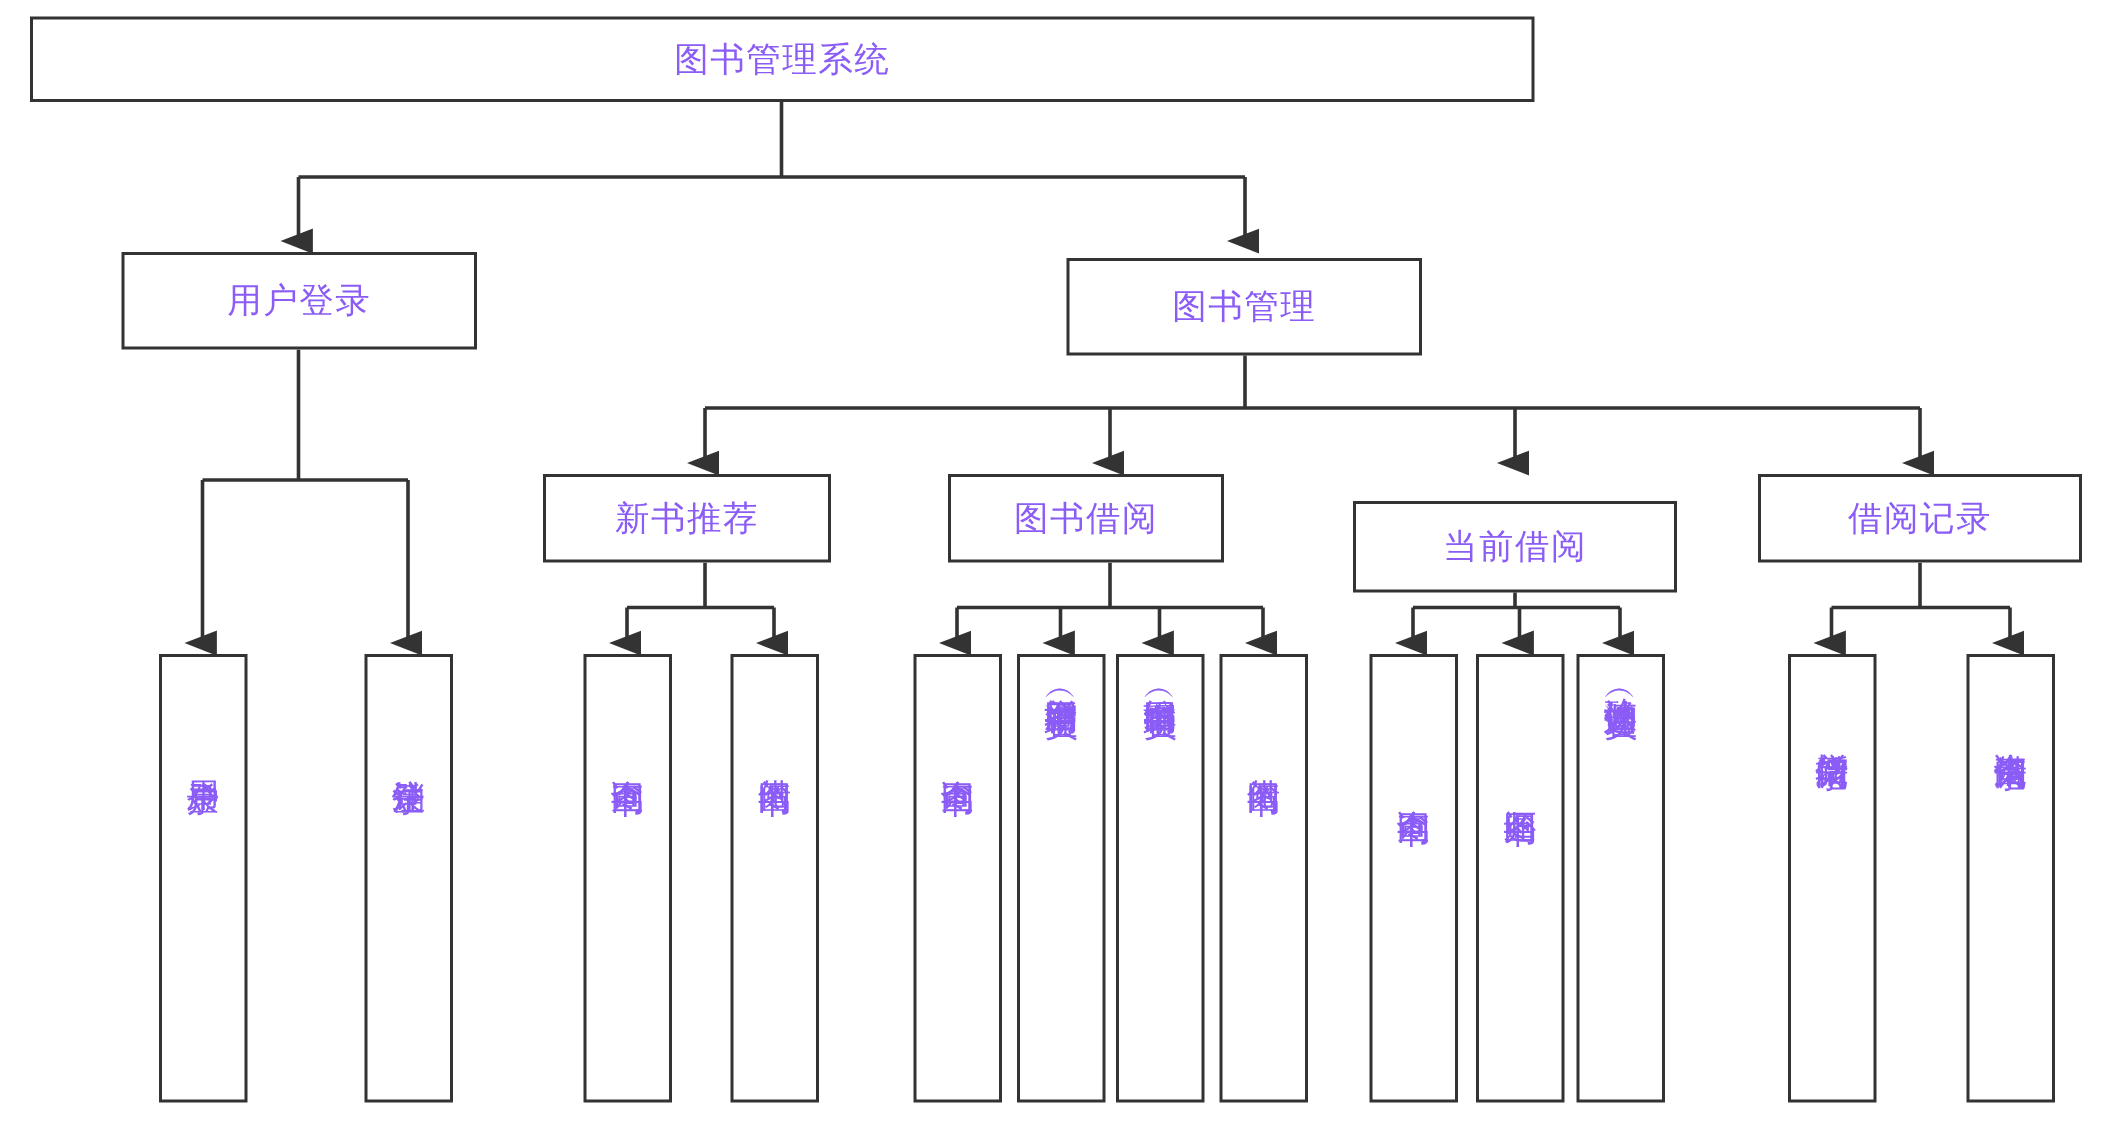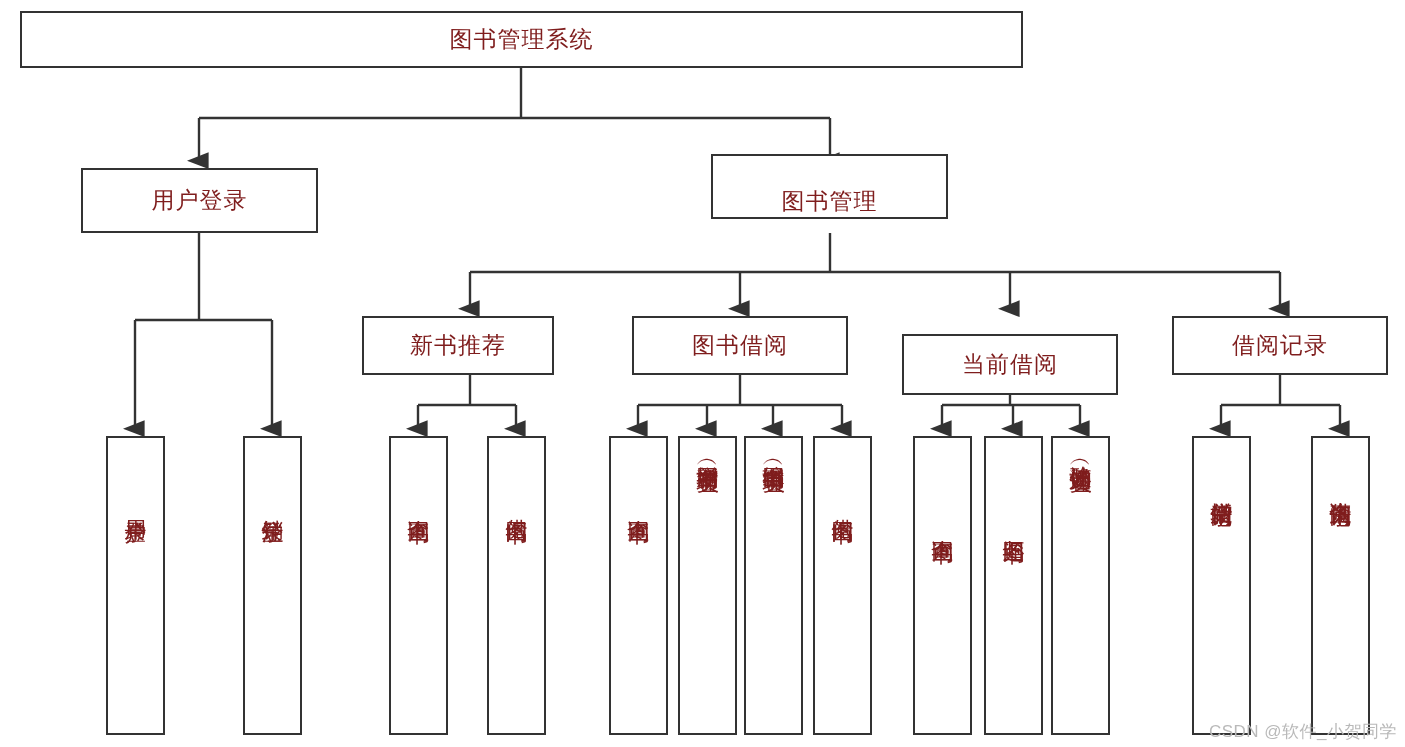--- a/index.html
+++ b/index.html
@@ -26,21 +26,21 @@
     pointer-events: none;
   }
   .node {
     position: absolute;
     box-sizing: border-box;
     border: 2px solid #333333;
     background: #ffffff;
     display: flex;
     align-items: center;
     justify-content: center;
-    color: #7f1d1d;
+    color: #8b5cf6;
   }
   .node.h {
     font-size: 23px;
     letter-spacing: 1px;
   }
   .node.v {
     font-size: 22px;
     letter-spacing: 1px;
     padding-top: 6px;
     align-items: flex-start;
@@ -128,28 +128,28 @@
     </g>
   </svg>
 
   <div class="node h" style="left:20px; top:11px; width:1003px; height:57px;">
     <span>图书管理系统</span>
   </div>
 
   <div class="node h" style="left:81px; top:168px; width:237px; height:65px;">
     <span>用户登录</span>
   </div>
-  <div class="node h" style="left:711px; top:154px; width:237px; height:65px;align-items:flex-end;">
+  <div class="node h" style="left:711px; top:172px; width:237px; height:65px;">
     <span>图书管理</span>
   </div>
 
   <div class="node h" style="left:362px; top:316px; width:192px; height:59px;">
     <span>新书推荐</span>
   </div>
-  <div class="node h" style="left:632px; top:316px; width:216px; height:59px;">
+  <div class="node h" style="left:632px; top:316px; width:184px; height:59px;">
     <span>图书借阅</span>
   </div>
   <div class="node h" style="left:902px; top:334px; width:216px; height:61px;">
     <span>当前借阅</span>
   </div>
   <div class="node h" style="left:1172px; top:316px; width:216px; height:59px;align-items:center;">
     <span>借阅记录</span>
   </div>
 
   <div class="node v mid" style="left:106px; top:436px; width:59px; height:299px;">
@@ -185,15 +185,14 @@
   <div class="node v top" style="left:1051px; top:436px; width:59px; height:299px;">
     <span class="vtext">确认归还（管理员）</span>
   </div>
   <div class="node v mid2" style="left:1192px; top:436px; width:59px; height:299px;">
     <span class="vtext">新增借阅记录</span>
   </div>
   <div class="node v mid2" style="left:1311px; top:436px; width:59px; height:299px;">
     <span class="vtext">查询借阅记录</span>
   </div>
 
-  <div id="watermark">CSDN @软件_小贺同学</div>
 
 </div>
 
 </body></html>

